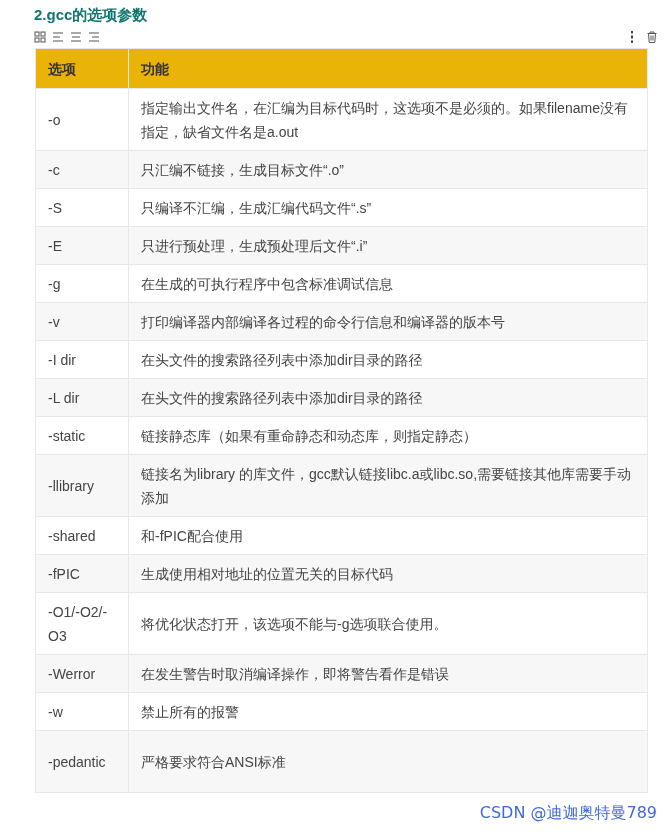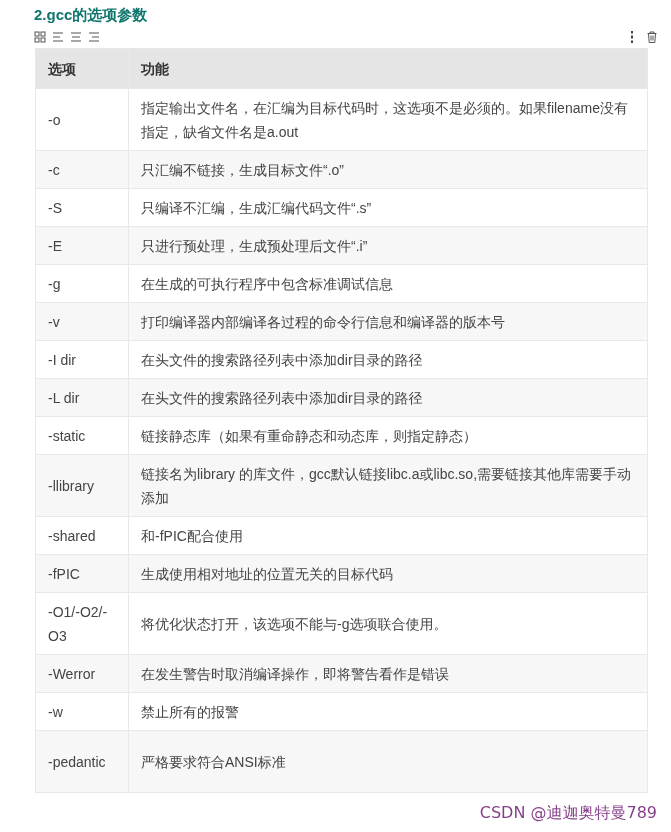--- a/index.html
+++ b/index.html
@@ -7,27 +7,27 @@
          font-family: "Liberation Sans", "DejaVu Sans", sans-serif; color:#333; }
   .title { position:absolute; left:34px; top:6px; font-size:15px; font-weight:bold; color:#0f766e; }
   .toolbar { position:absolute; left:34px; top:29px; width:630px; height:14px; }
   .tb-left { position:absolute; left:0; top:0; display:flex; gap:6px; align-items:center; }
   .tb-right { position:absolute; right:6px; top:0; display:flex; gap:8px; align-items:center; }
   .tb-icon { width:12px; height:12px; display:inline-block; cursor:pointer; }
   table { position:absolute; left:35px; top:48px; width:613px; border-collapse:collapse;
           font-size:14px; table-layout:fixed; }
   td, th { border:1px solid #e6e8ec; padding:0 12px; text-align:left; vertical-align:middle;
            color:#444; line-height:24px; }
-  th { background:#e5e5e5; font-weight:bold; color:#333; height:39px; font-size:14px; }
+  th { background:#eab308; font-weight:bold; color:#333; height:39px; font-size:14px; }
   col.c1 { width:93px; }
   tr.r td { height:37px; }
   tr.tall td { height:61px; }
   tr:nth-child(even) td { background:#f7f7f7; }
   tr:nth-child(odd) td { background:#ffffff; }
-  .watermark { position:absolute; right:14px; bottom:8px; font-size:16px; color:#701a75;
+  .watermark { position:absolute; right:14px; bottom:8px; font-size:16px; color:#1d4ed8;
                font-family:"DejaVu Sans", sans-serif; opacity:0.85; }
 </style>
 </head>
 <body>
 
 <div class="title">2.gcc的选项参数</div>
 
 <div class="toolbar">
   <div class="tb-left">
     <span class="tb-icon">

